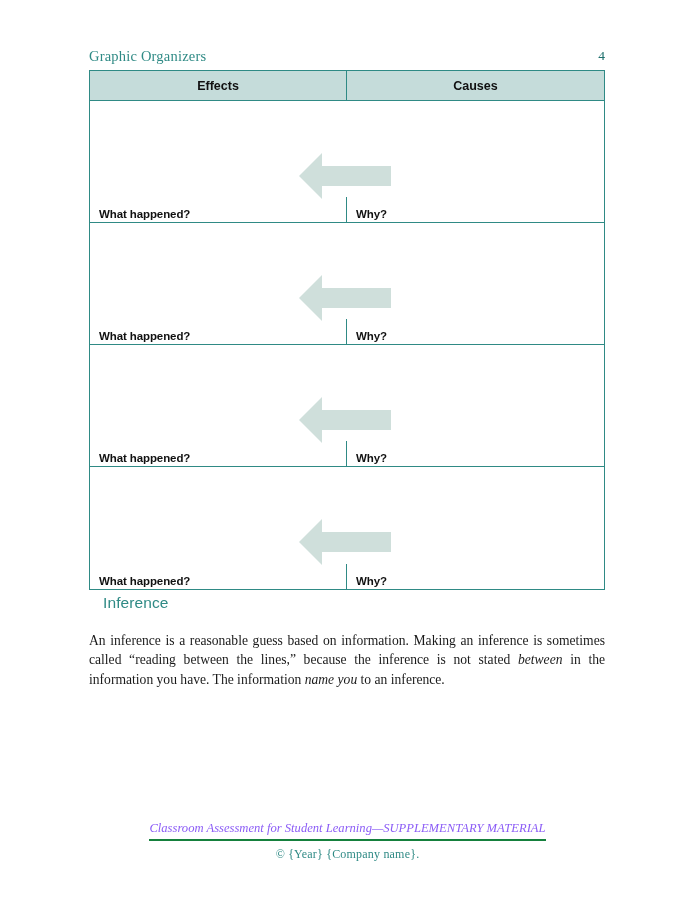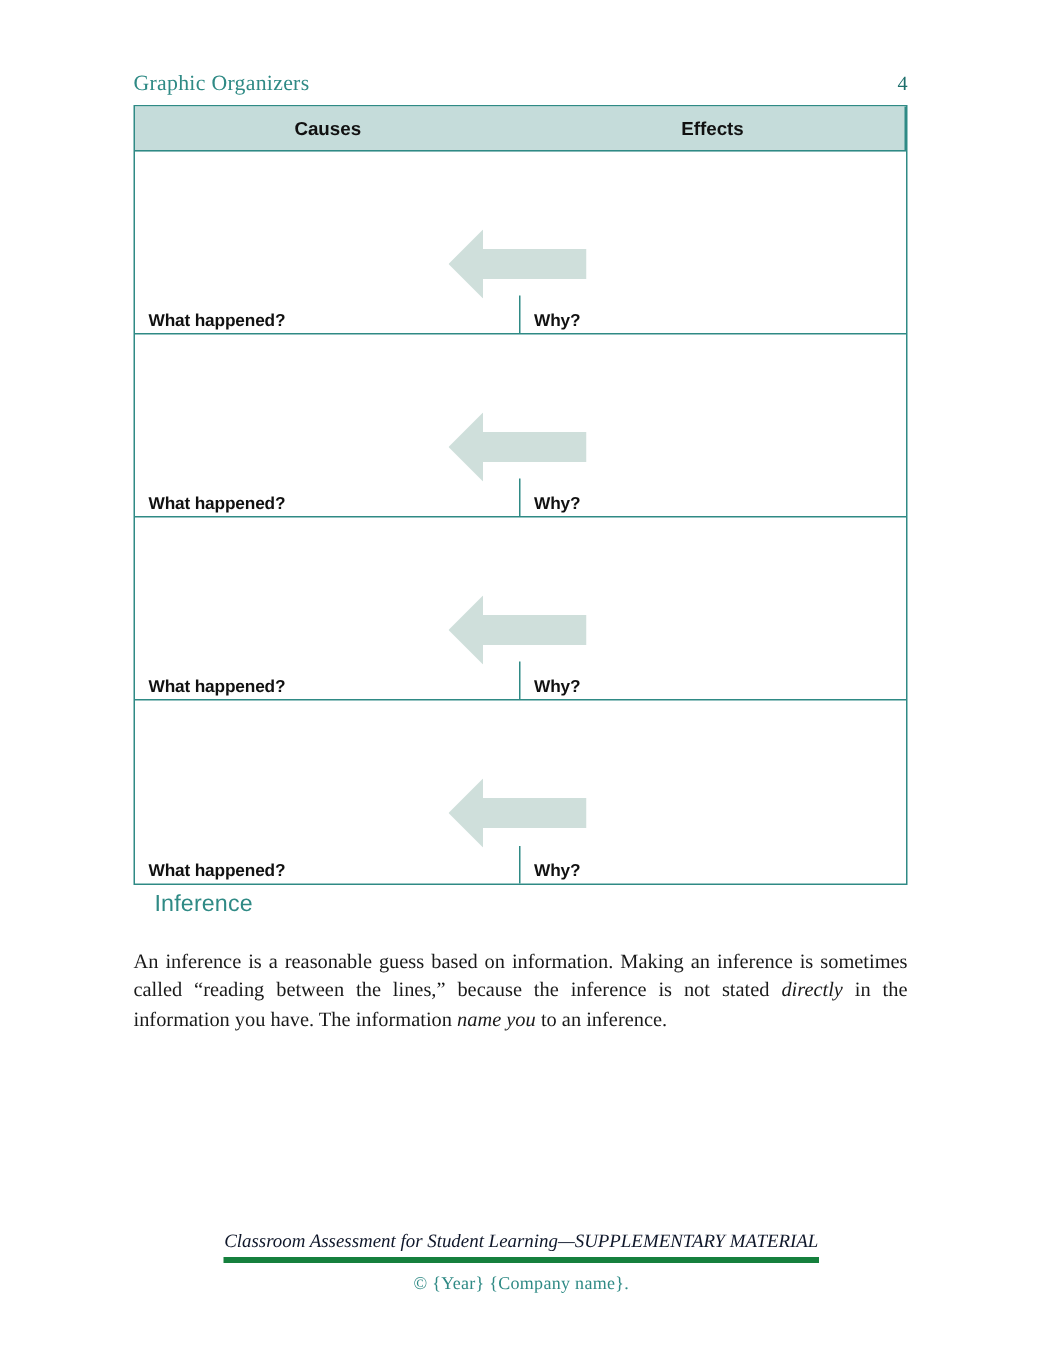--- a/index.html
+++ b/index.html
@@ -154,22 +154,22 @@
     left: 0;
     top: 818px;
     width: 695px;
     text-align: center;
   }
   .footer-rule-text {
     display: inline-block;
     font-family: "Liberation Serif", serif;
     font-style: italic;
     font-size: 12.6px;
-    color: #0f172a;
-    border-bottom: 4px solid #15803d;
+    color: #8b5cf6;
+    border-bottom: 2px solid #15803d;
     padding-bottom: 3px;
     white-space: nowrap;
   }
   .footer-copyright {
     margin-top: 6px;
     font-family: "Liberation Serif", serif;
     font-size: 12px;
     color: #2f8a85;
     letter-spacing: 0.2px;
   }
@@ -180,26 +180,26 @@
 <div class="page">
 
   <div class="runhead">
     <div class="runhead-title">Graphic Organizers</div>
     <div class="runhead-page">4</div>
   </div>
 
   <div class="organizer">
 
     <div class="org-head">
+      <div class="org-head-cell left">
+        <span>Effects</span>
+      </div>
       <div class="org-head-cell">
         <span>Causes</span>
       </div>
-      <div class="org-head-cell left">
-        <span>Effects</span>
-      </div>
     </div>
 
     <div class="org-row">
       <div class="org-cell left">
         <span class="org-cell-label">What happened?</span>
       </div>
       <div class="org-cell">
         <span class="org-cell-label">Why?</span>
       </div>
       <div class="arrow">
@@ -248,20 +248,20 @@
         <svg width="92" height="46" viewBox="0 0 92 46" xmlns="http://www.w3.org/2000/svg">
           <path d="M 0 23 L 23 0 L 23 13 L 92 13 L 92 33 L 23 33 L 23 46 Z" fill="#cfdfdb"></path>
         </svg>
       </div>
     </div>
 
   </div>
 
   <div class="inference-heading">Inference</div>
 
-  <p class="inference-body"><span>An inference is a reasonable guess based on information.  Making an inference is sometimes called “reading between the lines,” because the inference is not stated </span><i>directly</i><span> in the information you have.  The information </span><i>name you</i><span> to an inference.</span></p>
+  <p class="inference-body"><span>An inference is a reasonable guess based on information.  Making an inference is sometimes called “reading between the lines,” because the inference is not stated </span><i>between</i><span> in the information you have.  The information </span><i>name you</i><span> to an inference.</span></p>
 
   <div class="footer">
     <div class="footer-rule-text">Classroom Assessment for Student Learning—SUPPLEMENTARY MATERIAL</div>
     <div class="footer-copyright">© {Year} {Company name}.</div>
   </div>
 
 </div>
 
 </body></html>

